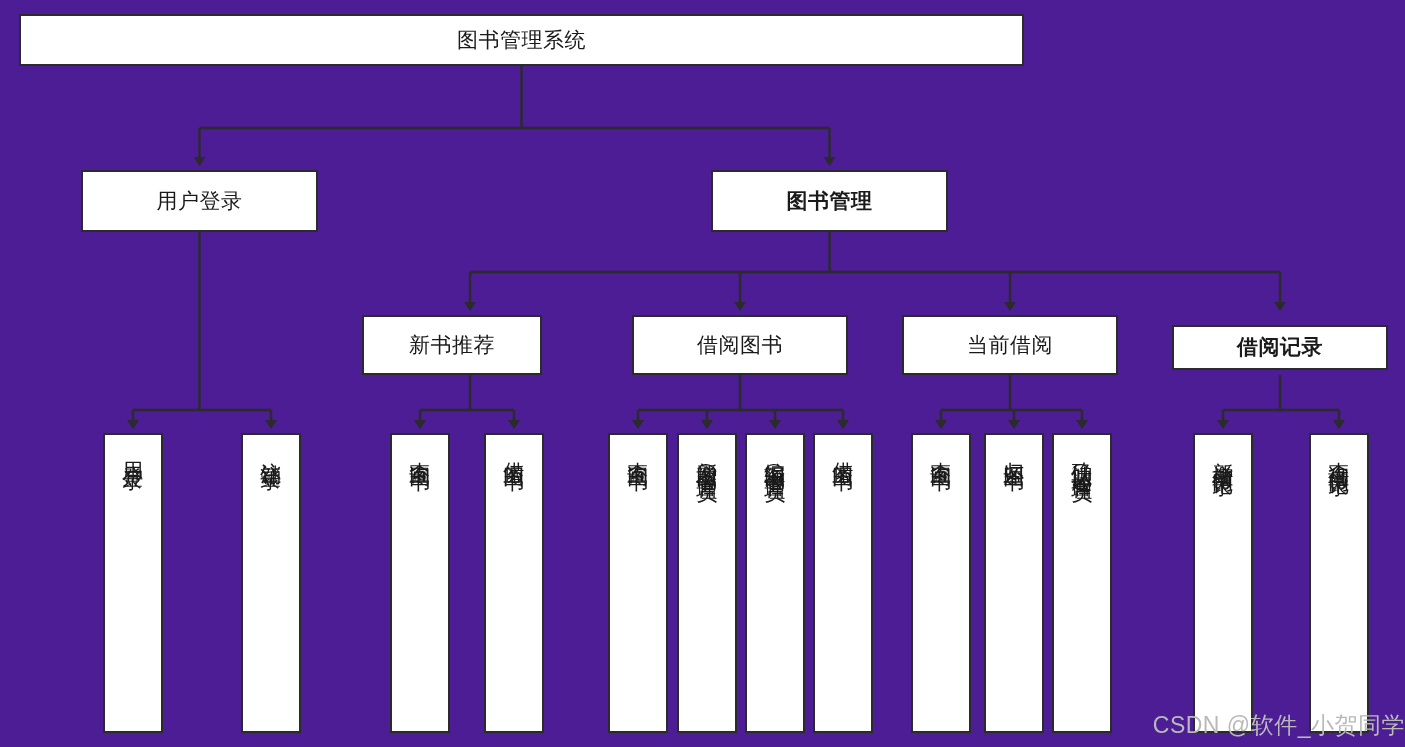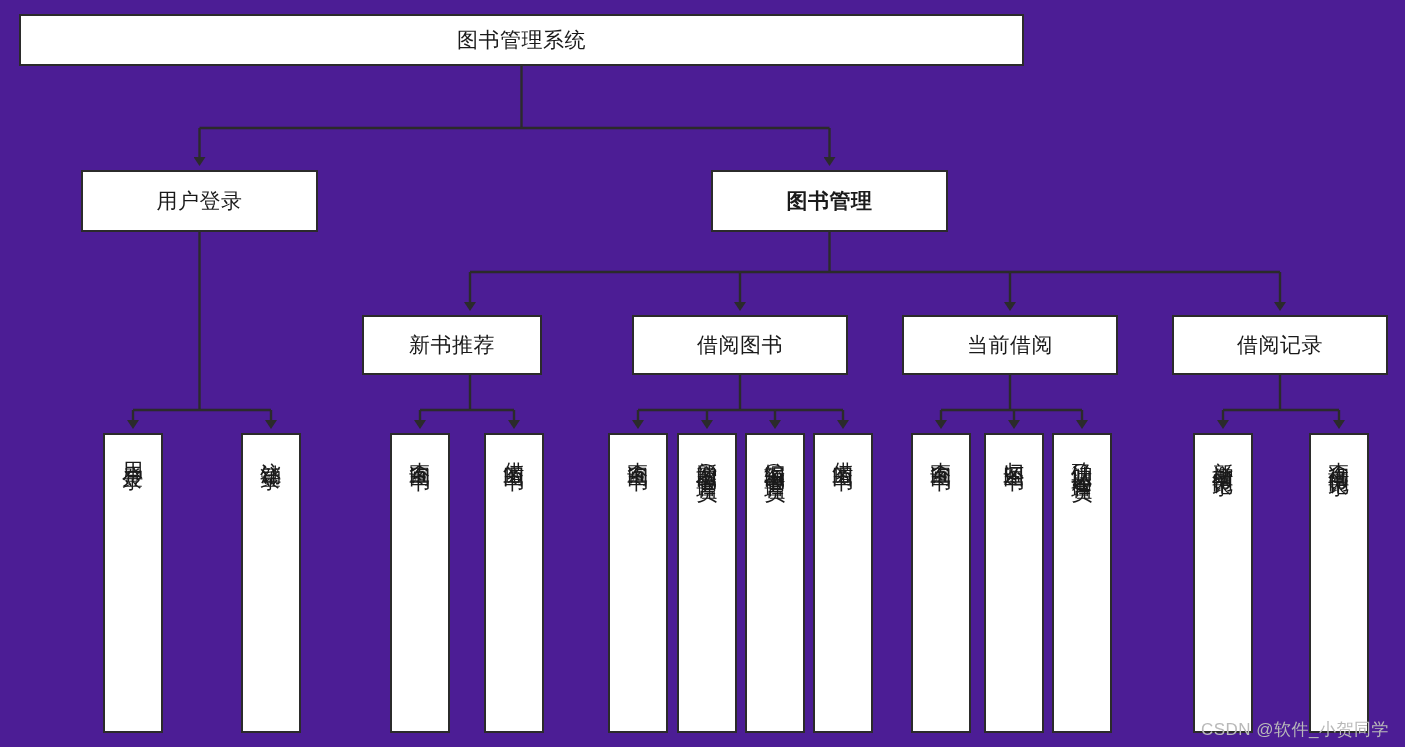--- a/index.html
+++ b/index.html
@@ -51,24 +51,24 @@
     writing-mode: vertical-rl;
     text-orientation: upright;
     font-size: 21px;
     line-height: 1.22;
     letter-spacing: 3px;
     white-space: pre-wrap;
     display: block;
   }
   .watermark {
     position: absolute;
-    right: 16px;
+    right: 0;
     bottom: 6px;
     color: #b9b9b9;
-    font-size: 17px;
+    font-size: 23px;
     letter-spacing: 0.5px;
     z-index: 3;
     white-space: nowrap;
     font-family: "Liberation Sans", "DejaVu Sans", sans-serif;
   }
 </style>
 </head>
 <body>
 
 <div id="canvas">
@@ -128,21 +128,21 @@
       </div>
       <div class="node" style="left: 362px; top: 315px; width: 180px; height: 60px;">
         <span class="label">新书推荐</span>
       </div>
       <div class="node" style="left: 632px; top: 315px; width: 216px; height: 60px;">
         <span class="label">借阅图书</span>
       </div>
       <div class="node" style="left: 902px; top: 315px; width: 216px; height: 60px;">
         <span class="label">当前借阅</span>
       </div>
-      <div class="node" style="left: 1172px; top: 315px; width: 216px; height: 60px;">
+      <div class="node" style="left: 1172px; top: 325px; width: 216px; height: 45px; font-weight: bold;">
         <span class="label">借阅记录</span>
       </div>
       <div class="node leaf" style="left: 103px; top: 433px; width: 60px; height: 300px;">
         <span class="label">用户登录</span>
       </div>
       <div class="node leaf" style="left: 241px; top: 433px; width: 60px; height: 300px;">
         <span class="label">注销登录</span>
       </div>
       <div class="node leaf" style="left: 390px; top: 433px; width: 60px; height: 300px;">
         <span class="label">查询图书</span>

